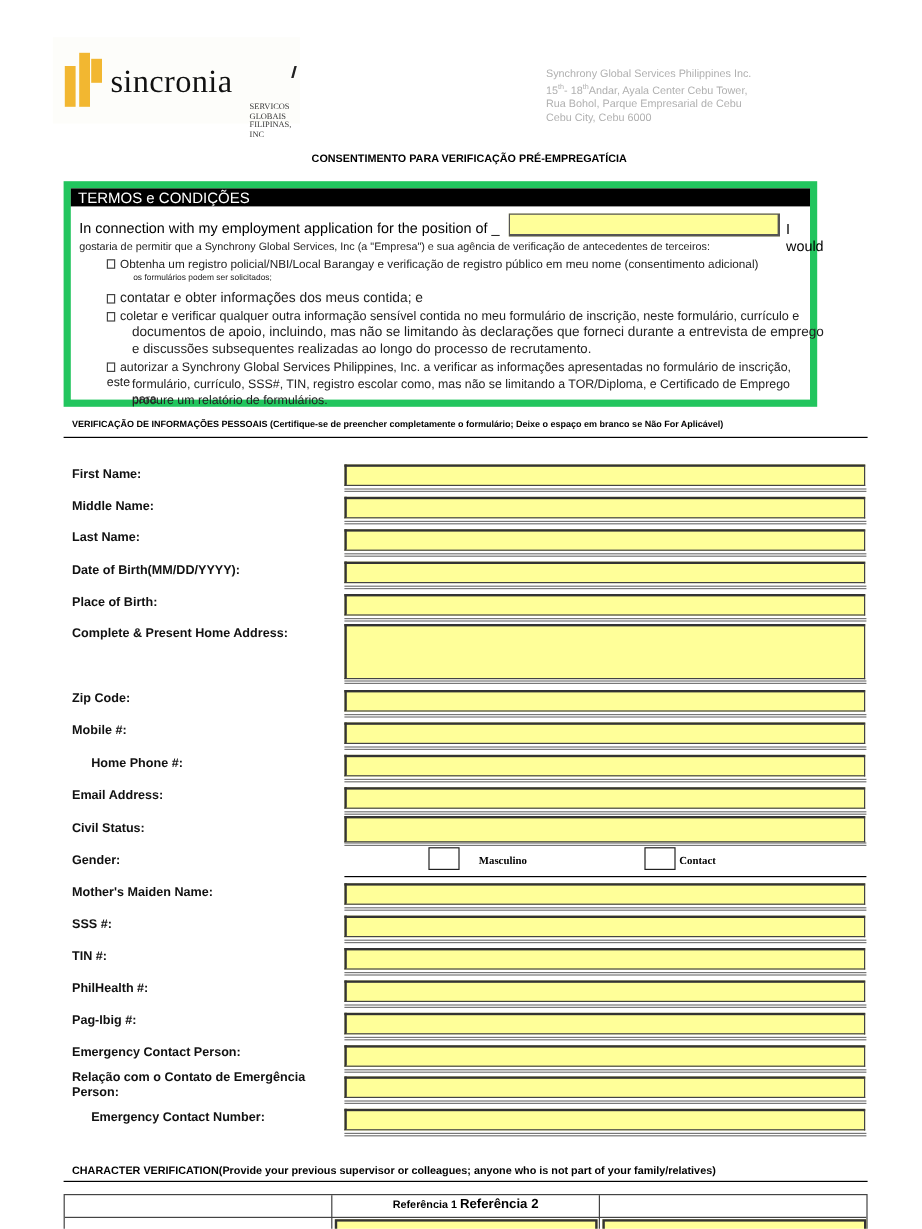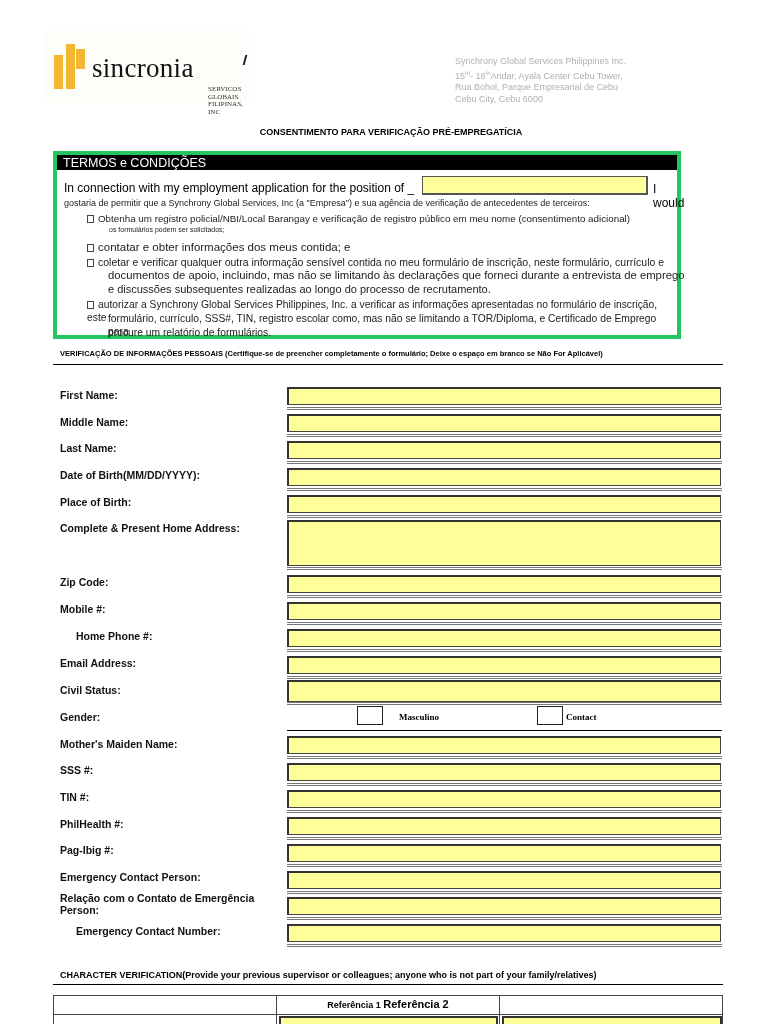--- a/index.html
+++ b/index.html
@@ -16,21 +16,21 @@
     .logo .sub { position: absolute; left: 120px; top: 55px; font-family: "Liberation Serif", serif; font-size: 7px; line-height: 7.5px; color: #333; margin-left: 44px; }
     .logo .tick { position: absolute; left: 200px; top: 24px; width: 2px; height: 10px; background: #222; transform: skewX(-15deg); }
 
     
     .address { position: absolute; left: 455px; top: 56px; font-size: 9px; line-height: 11.5px; color: #b0b0b0; }
     .address sup { font-size: 6px; }
 
     .main-title { position: absolute; left: 0; width: 782px; top: 127px; text-align: center; font-size: 9px; font-weight: bold; }
 
     
-    .terms { position: absolute; left: 53px; top: 151px; width: 628px; height: 188px; border: 4px solid #22c55e; }
+    .terms { position: absolute; left: 53px; top: 151px; width: 628px; height: 188px; border: 6px solid #22c55e; }
     .terms-header { background: #000; color: #fff; font-size: 12.5px; padding: 1px 6px; height: 15px; line-height: 14px; }
     .terms-intro { position: absolute; left: 7px; top: 26px; font-size: 12px; }
     .position-input { position: absolute; left: 365px; top: 21px; width: 226px; height: 19px; background: #ffff99; border: 1px solid #555; border-right-width: 2px; border-bottom-width: 2px; }
     .would { position: absolute; left: 596px; top: 27px; font-size: 12px; }
     .terms-intro2 { position: absolute; left: 7px; top: 43px; font-size: 9px; color: #222; }
     .terms-item { position: absolute; left: 30px; font-size: 10px; color: #222; line-height: 13px; }
     .terms-item .cb { display: inline-block; width: 7px; height: 8px; border: 1px solid #444; margin-right: 4px; vertical-align: -1px; }
     .small-note { position: absolute; left: 52px; top: 71px; font-size: 7px; color: #222; }
 
     .section-title { position: absolute; left: 60px; font-size: 7.5px; font-weight: bold; }

